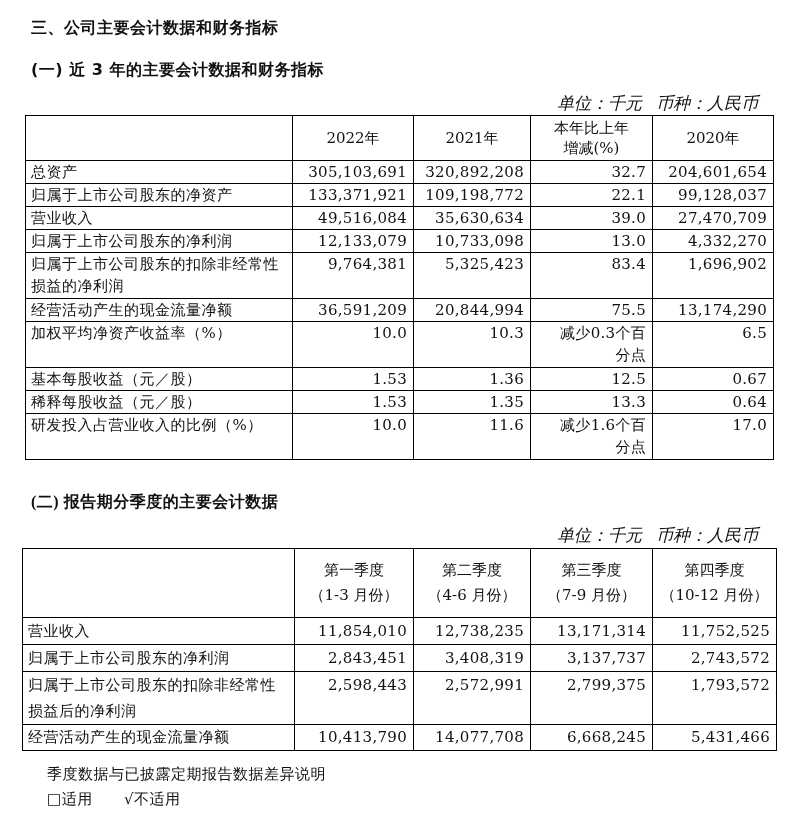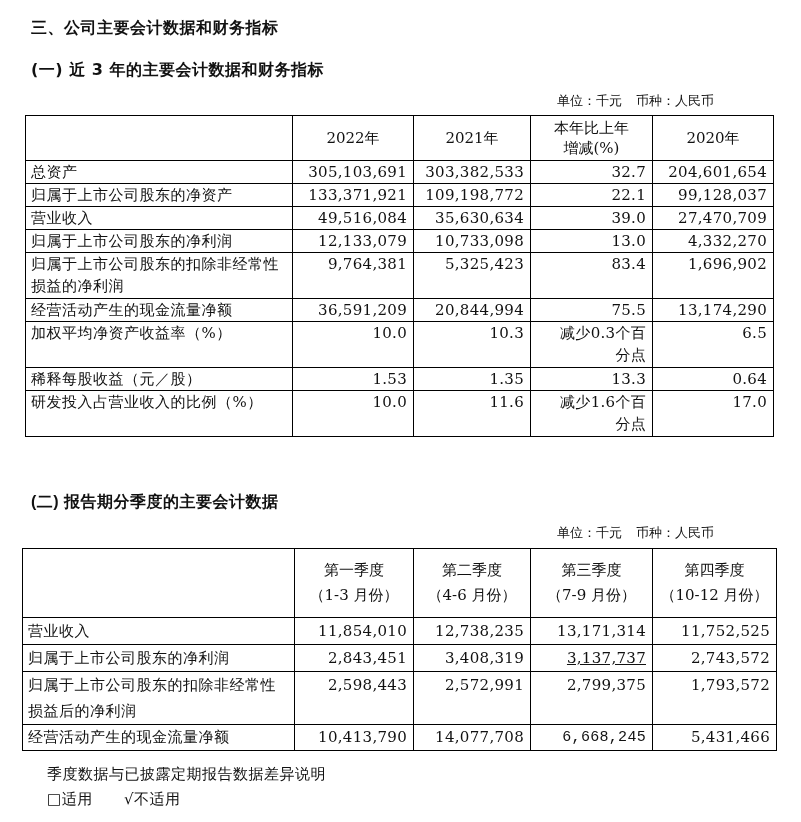--- a/index.html
+++ b/index.html
@@ -2,23 +2,23 @@
 <html><head>
 <meta charset="utf-8">
 <style>
   html, body { margin:0; padding:0; background:#ffffff; }
   body { width:801px; height:822px; position:relative; overflow:hidden;
          font-family:"DejaVu Serif","Liberation Serif",serif; color:#111; }
   .h1 { position:absolute; left:31px; top:18px; font-family:"DejaVu Sans","Liberation Sans",sans-serif;
         font-weight:bold; font-size:16px; letter-spacing:0.5px; }
   .h2 { position:absolute; left:31px; top:60px; font-family:"DejaVu Sans","Liberation Sans",sans-serif;
         font-weight:bold; font-size:16px; letter-spacing:0.5px; }
-  .h2b { position:absolute; left:31px; top:492px; font-family:Liberation Sans, sans-serif;
+  .h2b { position:absolute; left:31px; top:492px; font-family:Liberation Serif, serif;
         font-weight:bold; font-size:16px; letter-spacing:0.5px; }
-  .unit { position:absolute; font-size:13px; }
+  .unit { position:absolute; font-size:17px;font-style:italic; }
   .unit span + span { margin-left:14px; }
   table { position:absolute; border-collapse:collapse; font-size:15px; table-layout:fixed; }
   td, th { border:1.3px solid #000; padding:0 6px; line-height:22px; font-weight:normal; }
   th { text-align:center; vertical-align:middle; }
   td.label { text-align:left; vertical-align:top; padding-left:5px; letter-spacing:0.5px; }
   td.num { text-align:right; vertical-align:top; letter-spacing:0.3px; }
   .two-line { white-space:normal; }
   .note { position:absolute; left:47px; font-size:15px; letter-spacing:0.5px; }
 </style>
 </head>
@@ -46,21 +46,21 @@
     <th>2021年</th>
     <th style="line-height:20px;">
       <div>本年比上年</div>
       <div>增减(%)</div>
     </th>
     <th>2020年</th>
   </tr>
   <tr style="height:23px;">
     <td class="label">总资产</td>
     <td class="num">305,103,691</td>
-    <td class="num">303,382,533</td>
+    <td class="num">320,892,208</td>
     <td class="num">32.7</td>
     <td class="num">204,601,654</td>
   </tr>
   <tr style="height:23px;">
     <td class="label">归属于上市公司股东的净资产</td>
     <td class="num">133,371,921</td>
     <td class="num">109,198,772</td>
     <td class="num">22.1</td>
     <td class="num">99,128,037</td>
   </tr>
@@ -91,20 +91,27 @@
     <td class="num">20,844,994</td>
     <td class="num">75.5</td>
     <td class="num">13,174,290</td>
   </tr>
   <tr style="height:46px;">
     <td class="label">加权平均净资产收益率（%）</td>
     <td class="num">10.0</td>
     <td class="num">10.3</td>
     <td class="num two-line" style="padding-left:18px;">减少0.3个百分点</td>
     <td class="num">6.5</td>
+  </tr>
+  <tr style="height:23px;">
+    <td class="label">基本每股收益（元／股）</td>
+    <td class="num">1.53</td>
+    <td class="num">1.36</td>
+    <td class="num">12.5</td>
+    <td class="num">0.67</td>
   </tr>
   <tr style="height:23px;">
     <td class="label">稀释每股收益（元／股）</td>
     <td class="num">1.53</td>
     <td class="num">1.35</td>
     <td class="num">13.3</td>
     <td class="num">0.64</td>
   </tr>
   <tr style="height:46px;">
     <td class="label">研发投入占营业收入的比例（%）</td>
@@ -154,35 +161,35 @@
     <td class="label" style="line-height:26px;">营业收入</td>
     <td class="num" style="line-height:26px;">11,854,010</td>
     <td class="num" style="line-height:26px;text-align:right;">12,738,235</td>
     <td class="num" style="line-height:26px;">13,171,314</td>
     <td class="num" style="line-height:26px;">11,752,525</td>
   </tr>
   <tr style="height:27px;">
     <td class="label" style="line-height:26px;">归属于上市公司股东的净利润</td>
     <td class="num" style="line-height:26px;">2,843,451</td>
     <td class="num" style="line-height:26px;">3,408,319</td>
-    <td class="num" style="line-height:26px;text-decoration:underline;">3,137,737</td>
+    <td class="num" style="line-height:26px;">3,137,737</td>
     <td class="num" style="line-height:26px;">2,743,572</td>
   </tr>
   <tr style="height:53px;">
     <td class="label two-line" style="line-height:26px;">归属于上市公司股东的扣除非经常性损益后的净利润</td>
     <td class="num" style="line-height:26px;">2,598,443</td>
     <td class="num" style="line-height:26px;">2,572,991</td>
     <td class="num" style="line-height:26px;">2,799,375</td>
     <td class="num" style="line-height:26px;">1,793,572</td>
   </tr>
   <tr style="height:26px;">
     <td class="label" style="line-height:25px;">经营活动产生的现金流量净额</td>
     <td class="num" style="line-height:25px;">10,413,790</td>
     <td class="num" style="line-height:25px;">14,077,708</td>
-    <td class="num" style="line-height:25px;font-family:Liberation Mono, monospace;">6,668,245</td>
+    <td class="num" style="line-height:25px;">6,668,245</td>
     <td class="num" style="line-height:25px;">5,431,466</td>
   </tr>
 </tbody>
   </table>
 
 <div class="note" style="top:765px;">季度数据与已披露定期报告数据差异说明</div>
 <div class="note" style="top:790px;">
   <span>□适用</span>
   <span style="margin-left:26px;">√不适用</span>
 </div>

